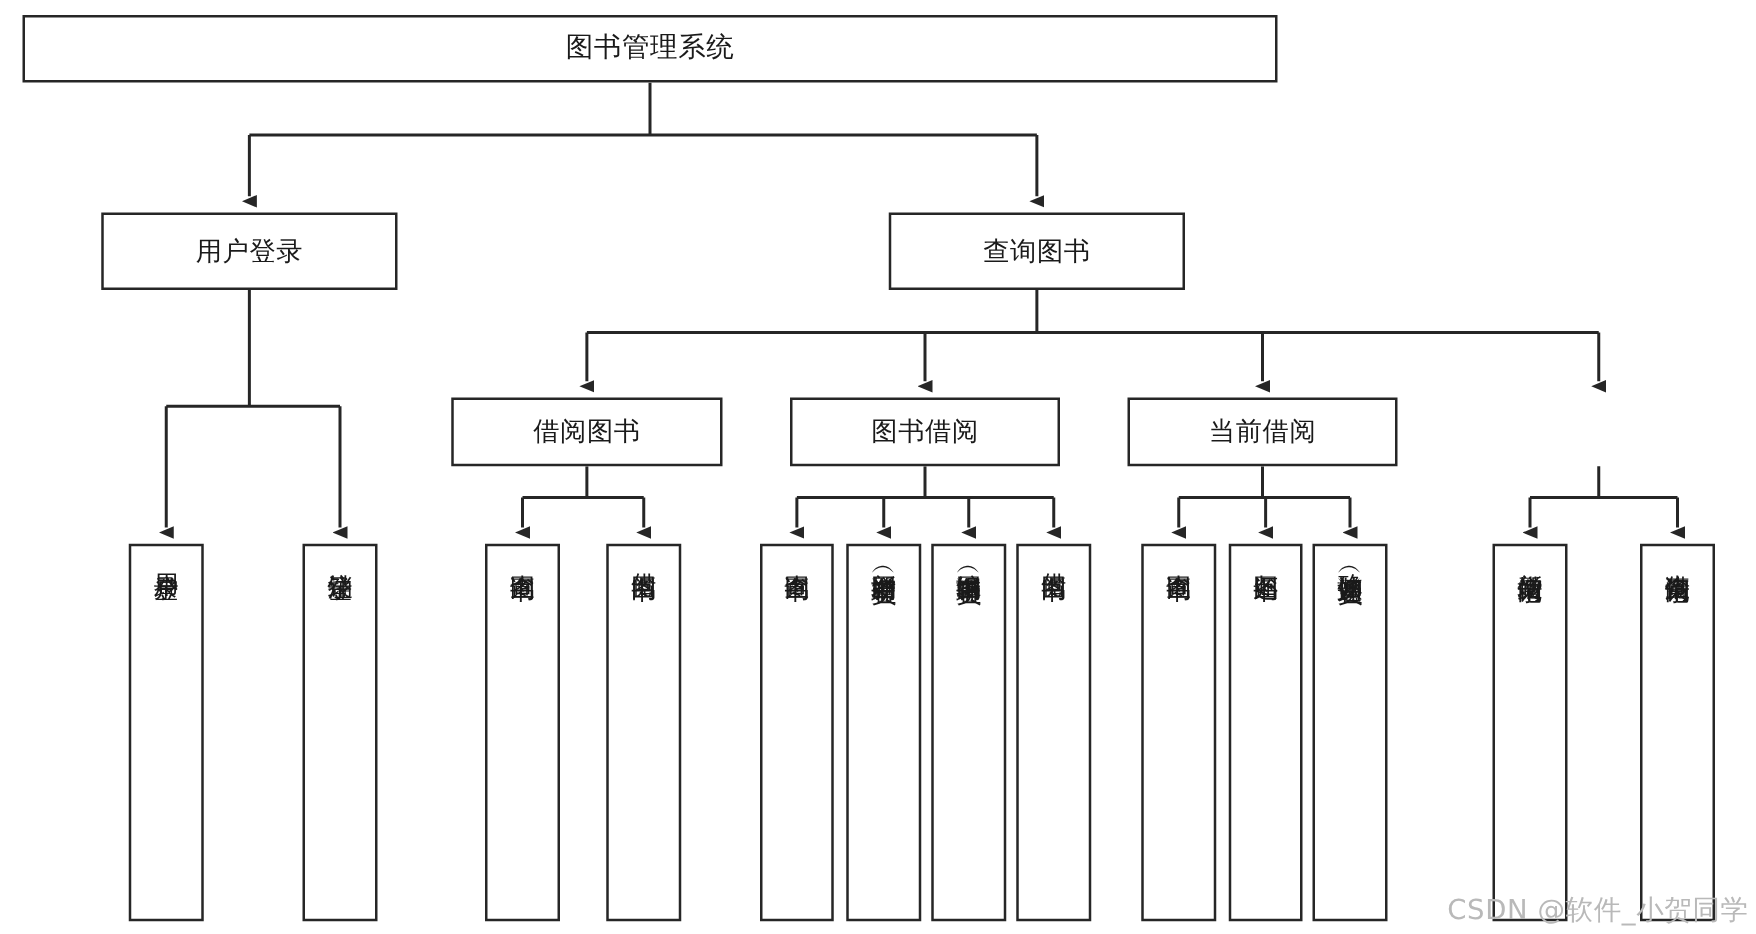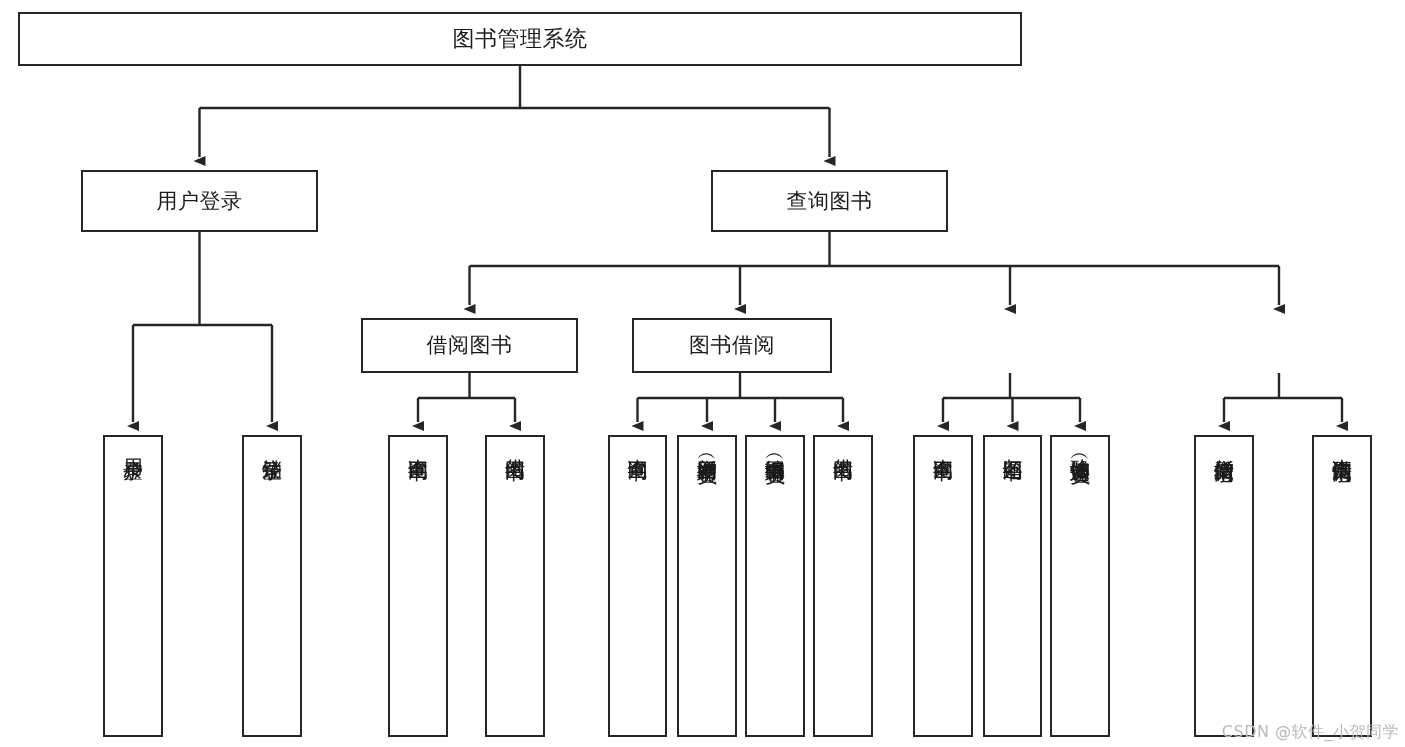--- a/index.html
+++ b/index.html
@@ -62,21 +62,21 @@
     font-size: 20px;
     line-height: 1.05;
     letter-spacing: 1px;
     white-space: nowrap;
     margin-top: 4px;
   }
   #watermark {
     position: absolute;
     right: 6px;
     bottom: 4px;
-    font-size: 16px;
+    font-size: 22px;
     color: #b9b9b9;
     letter-spacing: 0.5px;
     white-space: nowrap;
     user-select: none;
   }
 </style>
 </head>
 <body>
 
 <div id="diagram-root">
@@ -131,22 +131,25 @@
   <div class="node h" id="node-user_login" style="left: 81px; top: 170px; width: 237px; height: 62px;">
     <span class="label">用户登录</span>
   </div>
   <div class="node h" id="node-book_manage" style="left: 711px; top: 170px; width: 237px; height: 62px;">
     <span class="label">查询图书</span>
   </div>
 
   <div class="node h" id="node-new_book_rec" style="left: 361px; top: 318px; width: 217px; height: 55px;">
     <span class="label">借阅图书</span>
   </div>
-  <div class="node h" id="node-book_borrow" style="left: 632px; top: 318px; width: 200px; height: 55px;">
+  <div class="node h" id="node-book_borrow" style="left: 632px; top: 318px; width: 216px; height: 55px;">
     <span class="label">图书借阅</span>
+  </div>
+  <div class="node h" id="node-current_borrow" style="left: 902px; top: 318px; width: 216px; height: 55px;">
+    <span class="label">当前借阅</span>
   </div>
 
   <div class="node v" id="node-leaf_user_login" style="left: 103px; top: 435px; width: 60px; height: 302px;">
     <span class="label">用户登录</span>
   </div>
   <div class="node v" id="node-leaf_user_logout" style="left: 242px; top: 435px; width: 60px; height: 302px;">
     <span class="label">注销登录</span>
   </div>
   <div class="node v" id="node-leaf_query_book_1" style="left: 388px; top: 435px; width: 60px; height: 302px;">
     <span class="label">查询图书</span>

